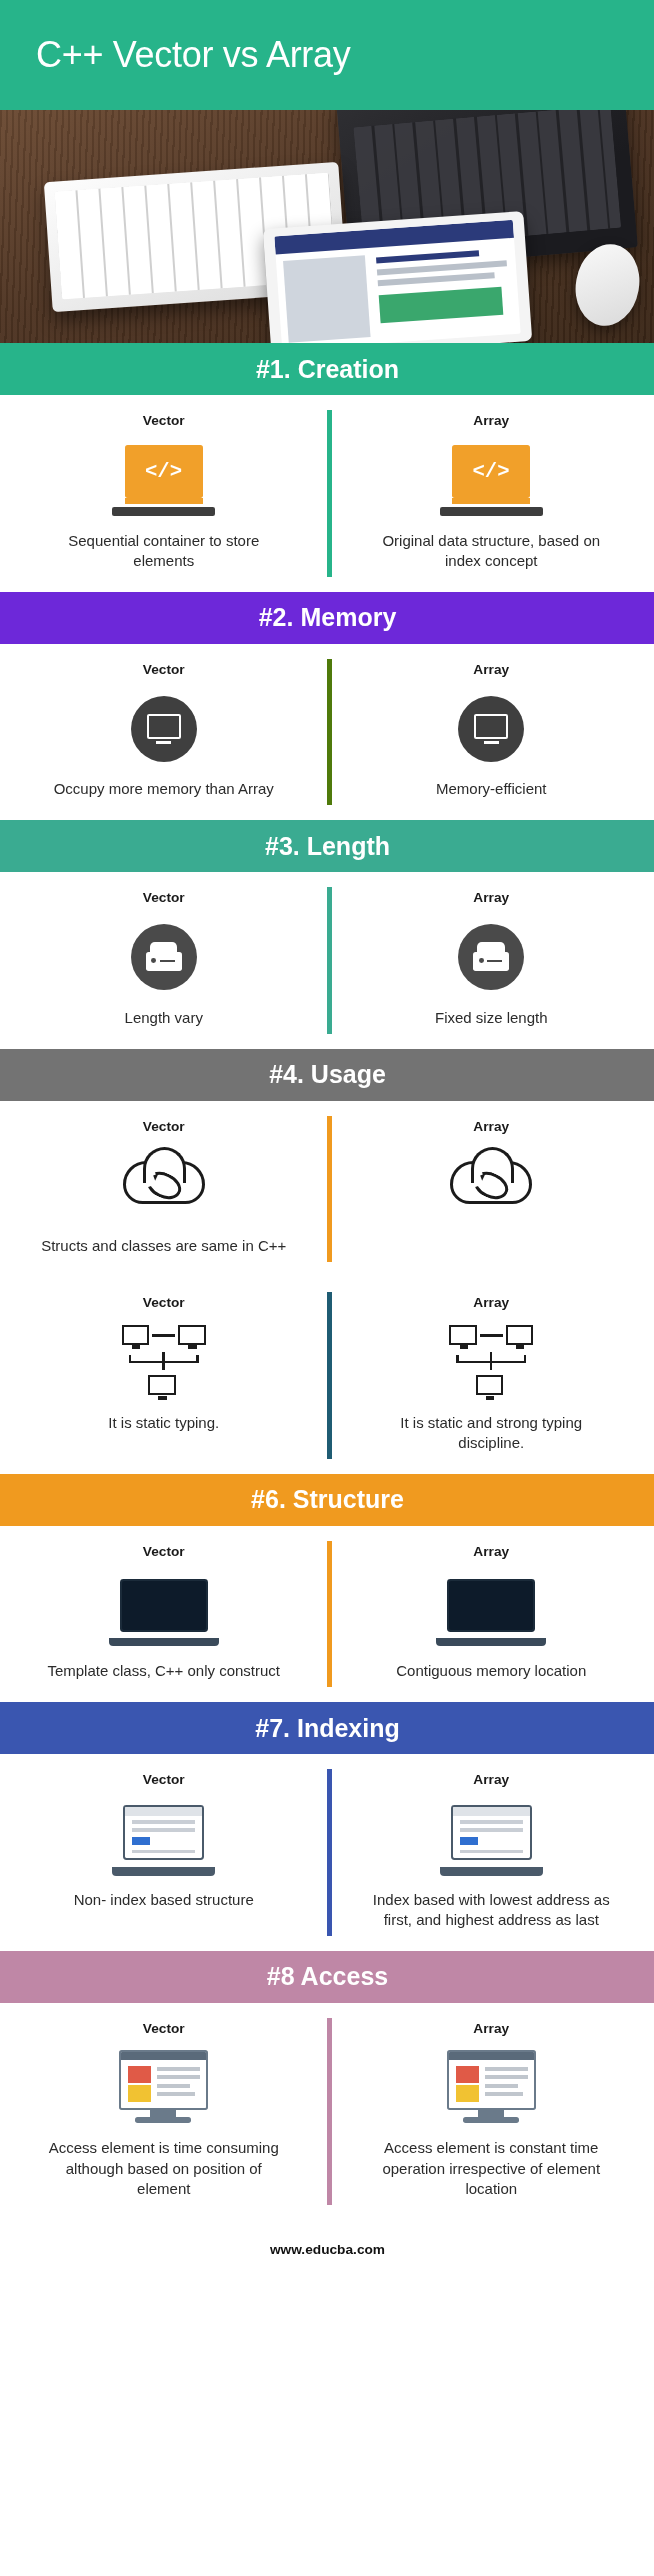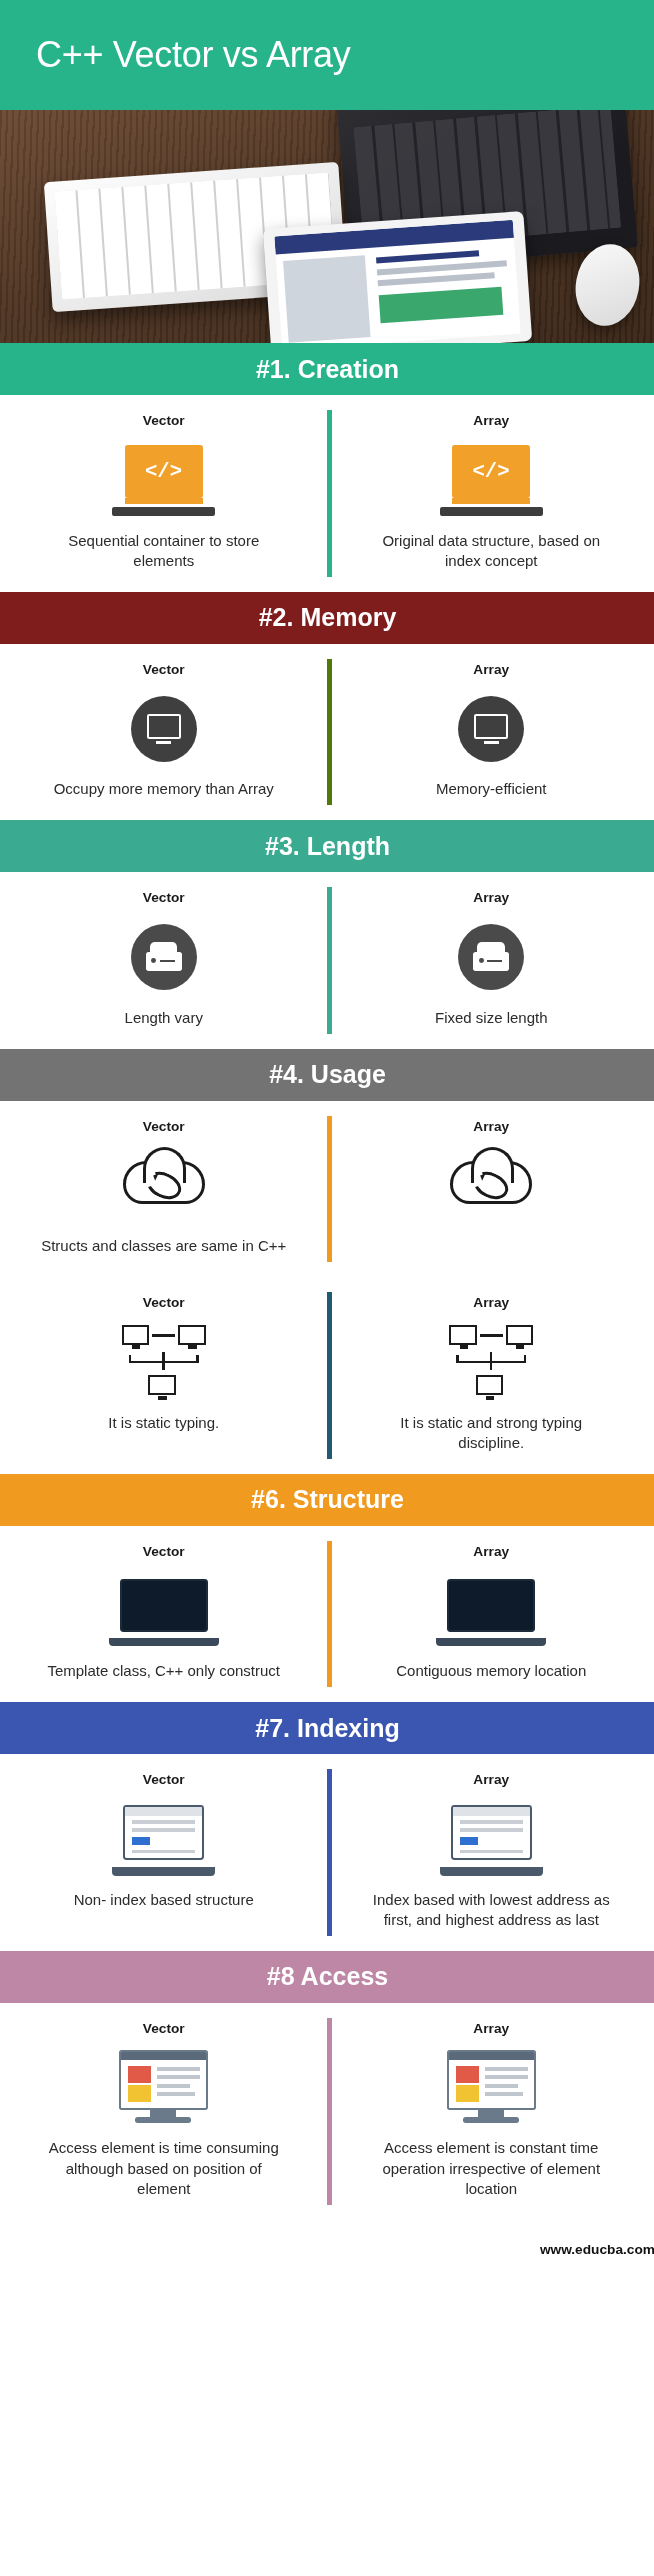--- a/index.html
+++ b/index.html
@@ -249,21 +249,21 @@
   .ic-monitor .l1 { position:absolute; left: 36px; top: 15px; width: 43px; height: 3.4px; background:#c0c6cd; }
   .ic-monitor .l2 { position:absolute; left: 36px; top: 23px; width: 43px; height: 3.4px; background:#c0c6cd; }
   .ic-monitor .l3 { position:absolute; left: 36px; top: 32px; width: 33px; height: 3.4px; background:#c0c6cd; }
   .ic-monitor .l4 { position:absolute; left: 36px; top: 40px; width: 38px; height: 3.4px; background:#c0c6cd; }
   .ic-monitor .stand { position:absolute; left: 38px; top: 60px; width: 26px; height: 6.9px; background:#6a7a8a; }
   .ic-monitor .foot { position:absolute; left: 23px; top: 67px; width: 56px; height: 5.5px; background:#6a7a8a; border-radius: 2.7px; }
 
   
   .footer {
     height: 59px;
-    display: flex; align-items: center; justify-content: flex-end;
+    display: flex; align-items: center; justify-content: center;
     font-size: 13.7px; font-weight: bold; color: #111;
   }
 </style>
 </head>
 <body>
 
 <div class="infographic">
 
   <div class="title-bar">
     <h1>C++ Vector vs Array</h1>
@@ -314,21 +314,21 @@
                 <span class="glyph">&lt;/&gt;</span>
               </div>
               <div class="neck"></div>
               <div class="base"></div>
             </div>
           </div>
           <div class="desc">Original data structure, based on index concept</div>
         </div>
         <div class="divider" style="background:#27b48a"></div>
       </div>
-      <div class="section-head" style="background: #7f1d1d;">#2. Memory</div>
+      <div class="section-head" style="background: #6d28d9;">#2. Memory</div>
       <div class="compare">
         <div class="col">
           <div class="col-title">Vector</div>
           <div class="icon-wrap">
             <div class="ic-circle">
               <div style="display:flex;flex-direction:column;align-items:center">
                 <div class="scr"></div>
                 <div class="std"></div>
               </div>
             </div>

